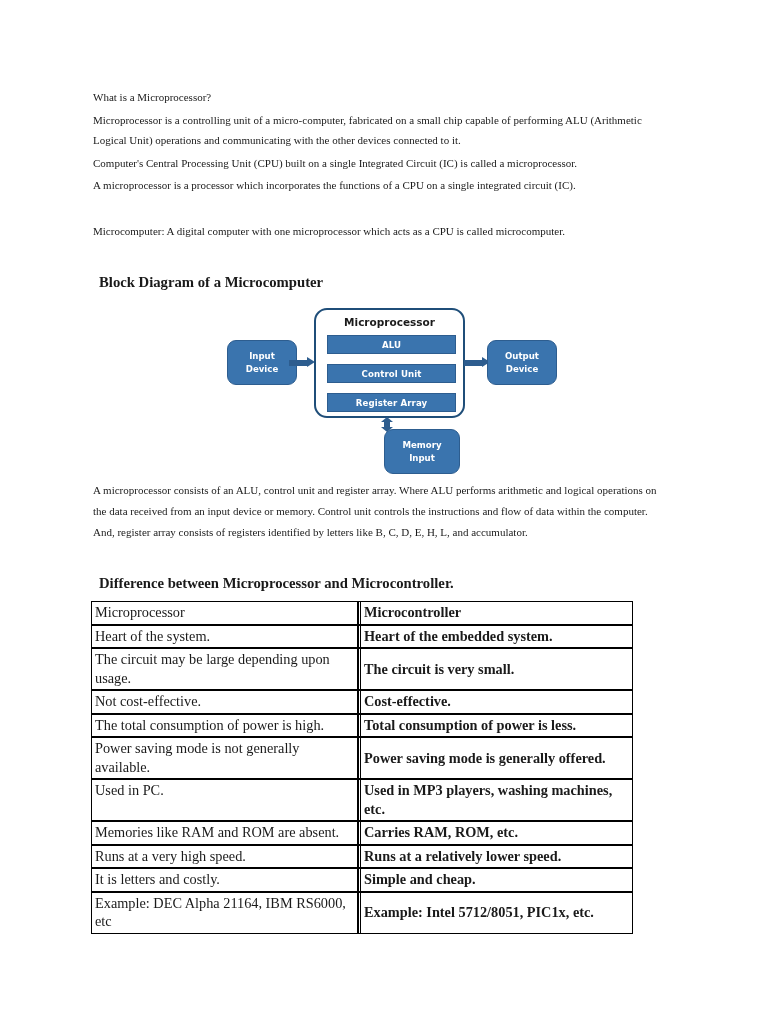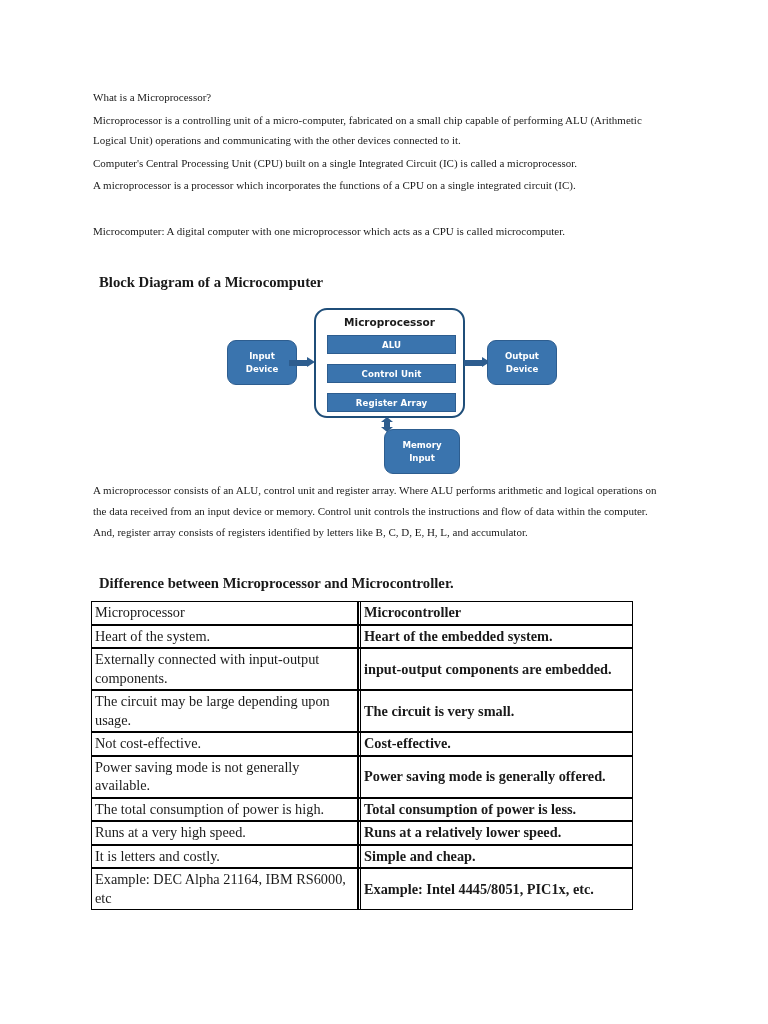--- a/index.html
+++ b/index.html
@@ -285,48 +285,52 @@
       <tbody>
         <tr>
           <td class="col-left">Microprocessor</td>
           <td class="col-right">Microcontroller</td>
         </tr>
         <tr>
           <td class="col-left">Heart of the system.</td>
           <td class="col-right">Heart of the embedded system.</td>
         </tr>
         <tr>
-          <td class="col-left">Externally connected with input-output components.</td>
-          <td class="col-right">input-output components are embedded.</td>
-        </tr>
-        <tr>
           <td class="col-left">The circuit may be large depending upon usage.</td>
           <td class="col-right">The circuit is very small.</td>
         </tr>
         <tr>
           <td class="col-left">Not cost-effective.</td>
           <td class="col-right">Cost-effective.</td>
         </tr>
         <tr>
+          <td class="col-left">The total consumption of power is high.</td>
+          <td class="col-right">Total consumption of power is less.</td>
+        </tr>
+        <tr>
           <td class="col-left">Power saving mode is not generally available.</td>
           <td class="col-right">Power saving mode is generally offered.</td>
         </tr>
         <tr>
-          <td class="col-left">The total consumption of power is high.</td>
-          <td class="col-right">Total consumption of power is less.</td>
+          <td class="col-left">Used in PC.</td>
+          <td class="col-right">Used in MP3 players, washing machines, etc.</td>
+        </tr>
+        <tr>
+          <td class="col-left">Memories like RAM and ROM are absent.</td>
+          <td class="col-right">Carries RAM, ROM, etc.</td>
         </tr>
         <tr>
           <td class="col-left">Runs at a very high speed.</td>
           <td class="col-right">Runs at a relatively lower speed.</td>
         </tr>
         <tr>
           <td class="col-left">It is letters and costly.</td>
           <td class="col-right">Simple and cheap.</td>
         </tr>
         <tr>
           <td class="col-left">Example: DEC Alpha 21164, IBM RS6000, etc</td>
-          <td class="col-right">Example:  Intel 4445/8051, PIC1x, etc.</td>
+          <td class="col-right">Example:  Intel 5712/8051, PIC1x, etc.</td>
         </tr>
       </tbody>
     </table>
 
   </div>
 </div>
 
 </body></html>

